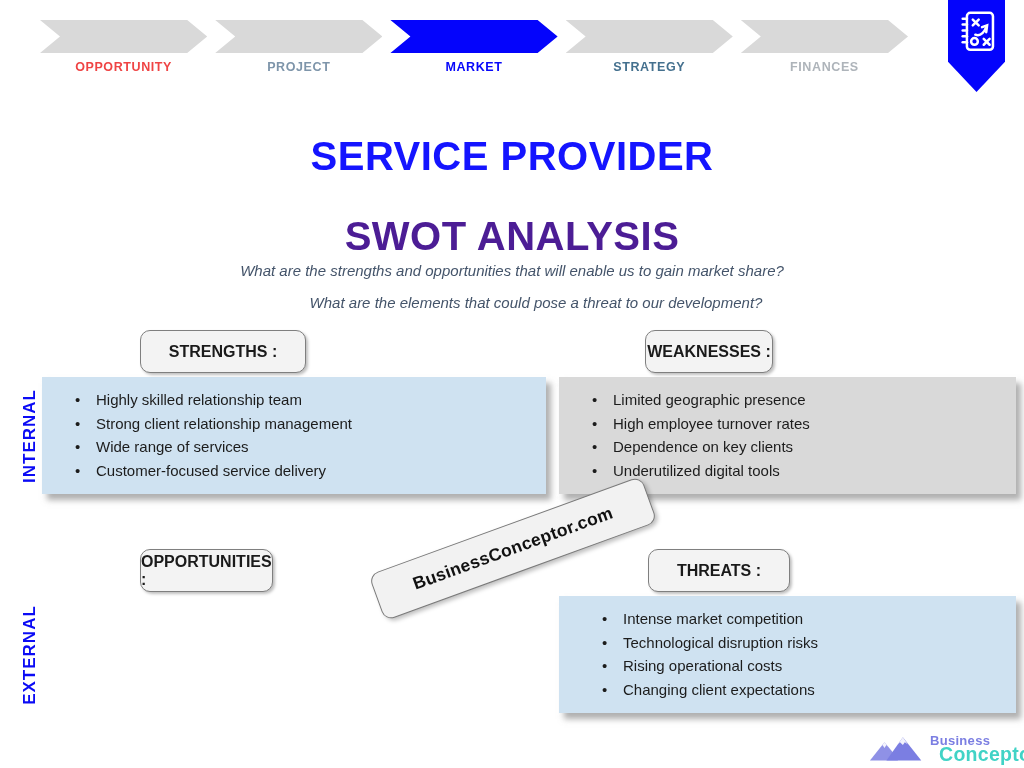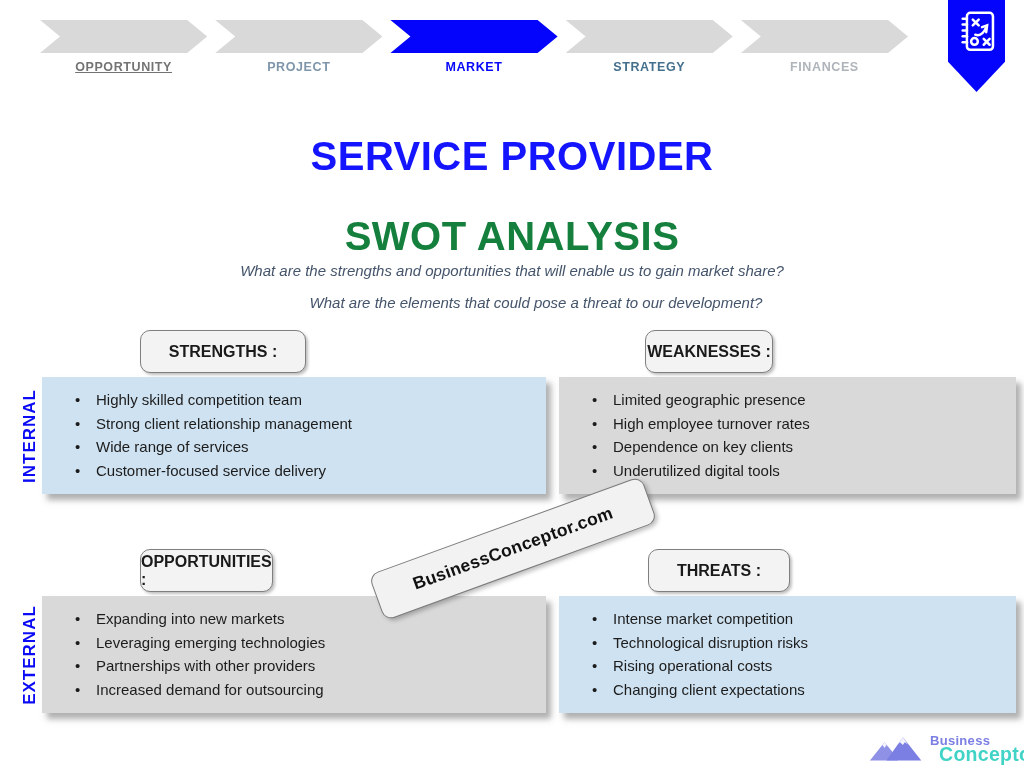--- a/index.html
+++ b/index.html
@@ -87,21 +87,21 @@
 
   
   .panel {
     position: absolute;
     height: 117px;
     box-shadow: 5px 6px 6px rgba(110,110,110,0.55);
   }
   #panel-strengths     { left: 42px;  top: 377px; width: 504px; }
   #panel-weaknesses    { left: 559px; top: 377px; width: 457px; }
   #panel-opportunities { left: 42px;  top: 596px; width: 504px; }
-  #panel-threats       { left: 559px; top: 596px; width: 457px; }
+  #panel-threats       { left: 559px; top: 596px; width: 457px; padding-left: 10px; }
 
   .panel ul { list-style: none; padding: 11px 10px 0 33px; }
   .panel li {
     font-size: 15px;
     line-height: 23.5px;
     color: #1c1c1c;
     display: flex;
   }
   .panel li::before {
     content: "\2022";
@@ -157,21 +157,21 @@
   }
 </style>
 </head>
 <body>
 
 <div id="slide">
 
   <div class="process-bar">
     <div class="step">
       <div class="arrow" style="background: rgb(217, 217, 217);"></div>
-      <div class="step-label" style="color: #737373; text-decoration: underline;">OPPORTUNITY</div>
+      <div class="step-label" style="color: #ef4444;">OPPORTUNITY</div>
     </div>
     <div class="step">
       <div class="arrow" style="background: rgb(217, 217, 217);"></div>
       <div class="step-label" style="color: rgb(126, 149, 170);">PROJECT</div>
     </div>
     <div class="step">
       <div class="arrow" style="background: rgb(4, 4, 252);"></div>
       <div class="step-label" style="color: rgb(7, 7, 250);">MARKET</div>
     </div>
     <div class="step">
@@ -196,34 +196,34 @@
       <line x1="27" y1="12" x2="20" y2="19"></line>
       <path d="M23 30 Q31 33 36 21"></path>
       <path d="M31 21 L37 19 L36 27"></path>
       <circle cx="22" cy="38" r="4"></circle>
       <line x1="33" y1="35" x2="40" y2="42"></line>
       <line x1="40" y1="35" x2="33" y2="42"></line>
     </svg>
   </div>
 
   <h1 class="title-main" style="color: rgb(20, 20, 255);">SERVICE PROVIDER</h1>
-  <h2 class="title-sub" style="color: #15803d;">SWOT ANALYSIS</h2>
+  <h2 class="title-sub" style="color: #4c1d95;">SWOT ANALYSIS</h2>
 
   <p class="question q1" style="color: rgb(68, 84, 106);">What are the strengths and opportunities that will enable us to gain market share?</p>
   <p class="question q2" style="color: rgb(68, 84, 106);">What are the elements that could pose a threat to our development?</p>
 
   <div class="tag" id="tag-strengths">STRENGTHS :</div>
   <div class="tag" id="tag-weaknesses">WEAKNESSES :</div>
   <div class="tag" id="tag-opportunities">OPPORTUNITIES :</div>
   <div class="tag" id="tag-threats">THREATS :</div>
 
   <div class="panel" id="panel-strengths" style="background: rgb(207, 226, 241);">
     <ul>
       <li>
-          <span>Highly skilled competition team</span>
+          <span>Highly skilled relationship team</span>
         </li>
       <li>
           <span>Strong client relationship management</span>
         </li>
       <li>
           <span>Wide range of services</span>
         </li>
       <li>
           <span>Customer-focused service delivery</span>
         </li>
@@ -235,36 +235,20 @@
           <span>Limited geographic presence</span>
         </li>
       <li>
           <span>High employee turnover rates</span>
         </li>
       <li>
           <span>Dependence on key clients</span>
         </li>
       <li>
           <span>Underutilized digital tools</span>
-        </li>
-    </ul>
-  </div>
-  <div class="panel" id="panel-opportunities" style="background: rgb(217, 217, 217);">
-    <ul>
-      <li>
-          <span>Expanding into new markets</span>
-        </li>
-      <li>
-          <span>Leveraging emerging technologies</span>
-        </li>
-      <li>
-          <span>Partnerships with other providers</span>
-        </li>
-      <li>
-          <span>Increased demand for outsourcing</span>
         </li>
     </ul>
   </div>
   <div class="panel" id="panel-threats" style="background: rgb(207, 226, 241);">
     <ul>
       <li>
           <span>Intense market competition</span>
         </li>
       <li>
           <span>Technological disruption risks</span>

